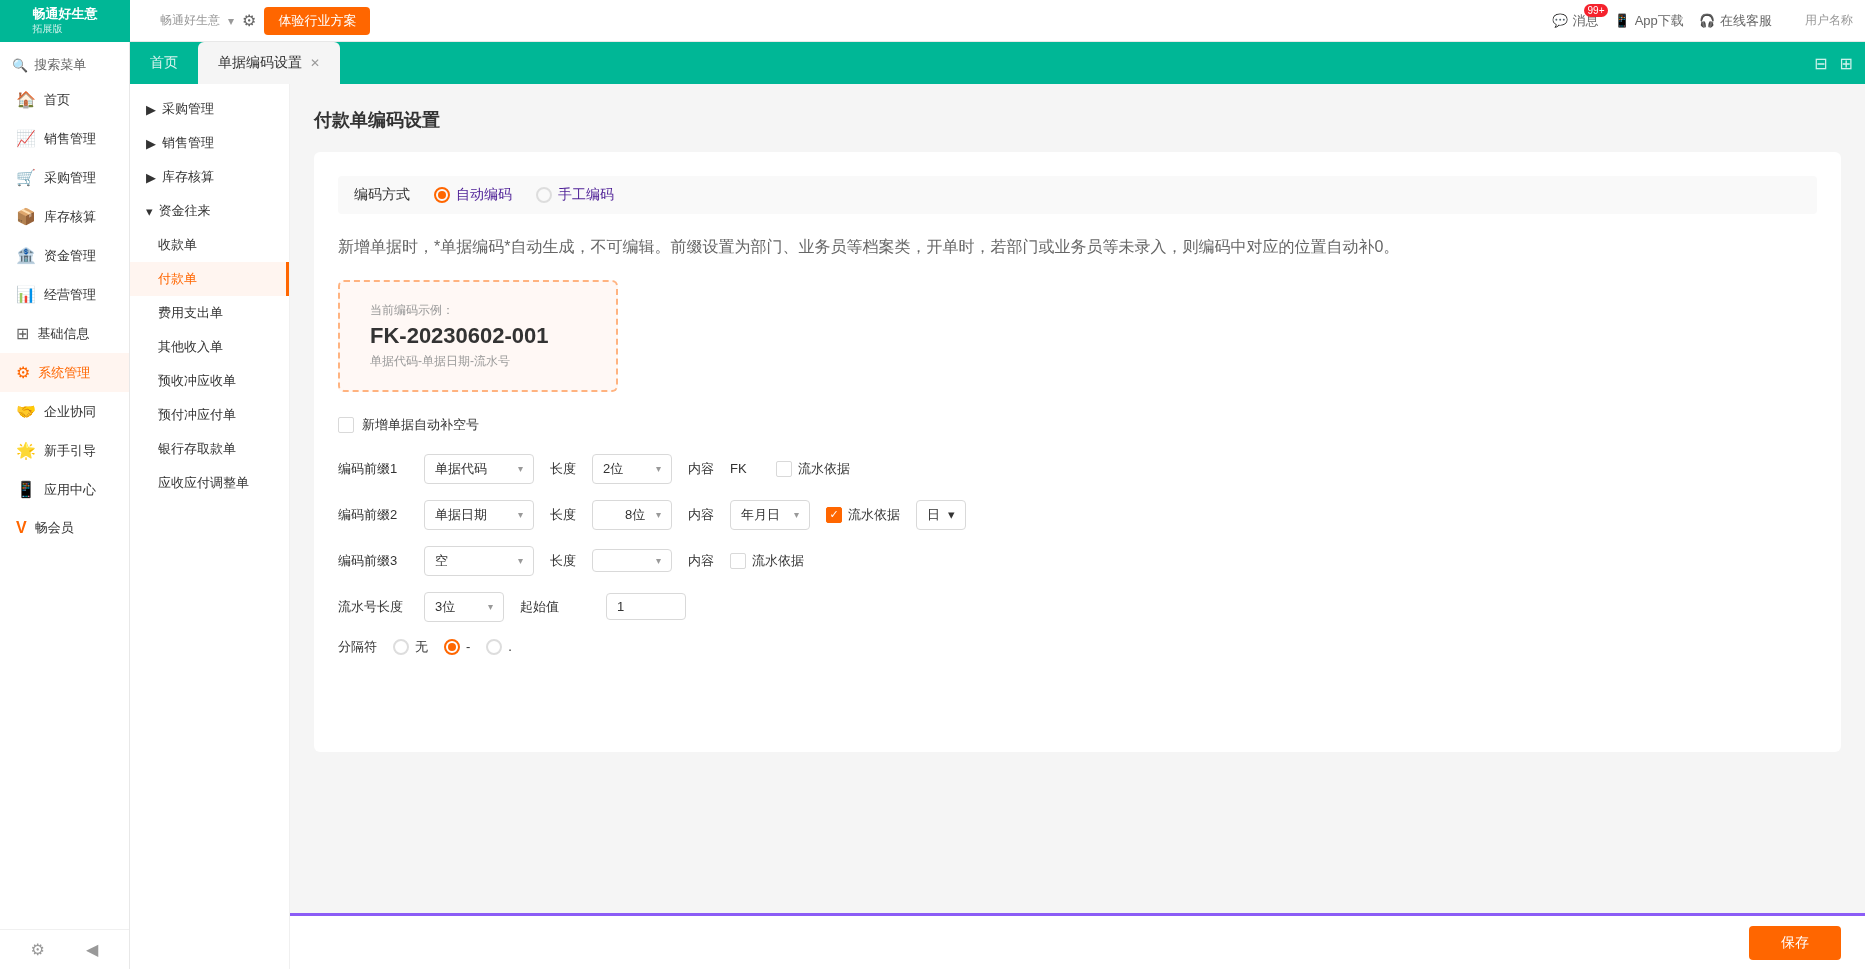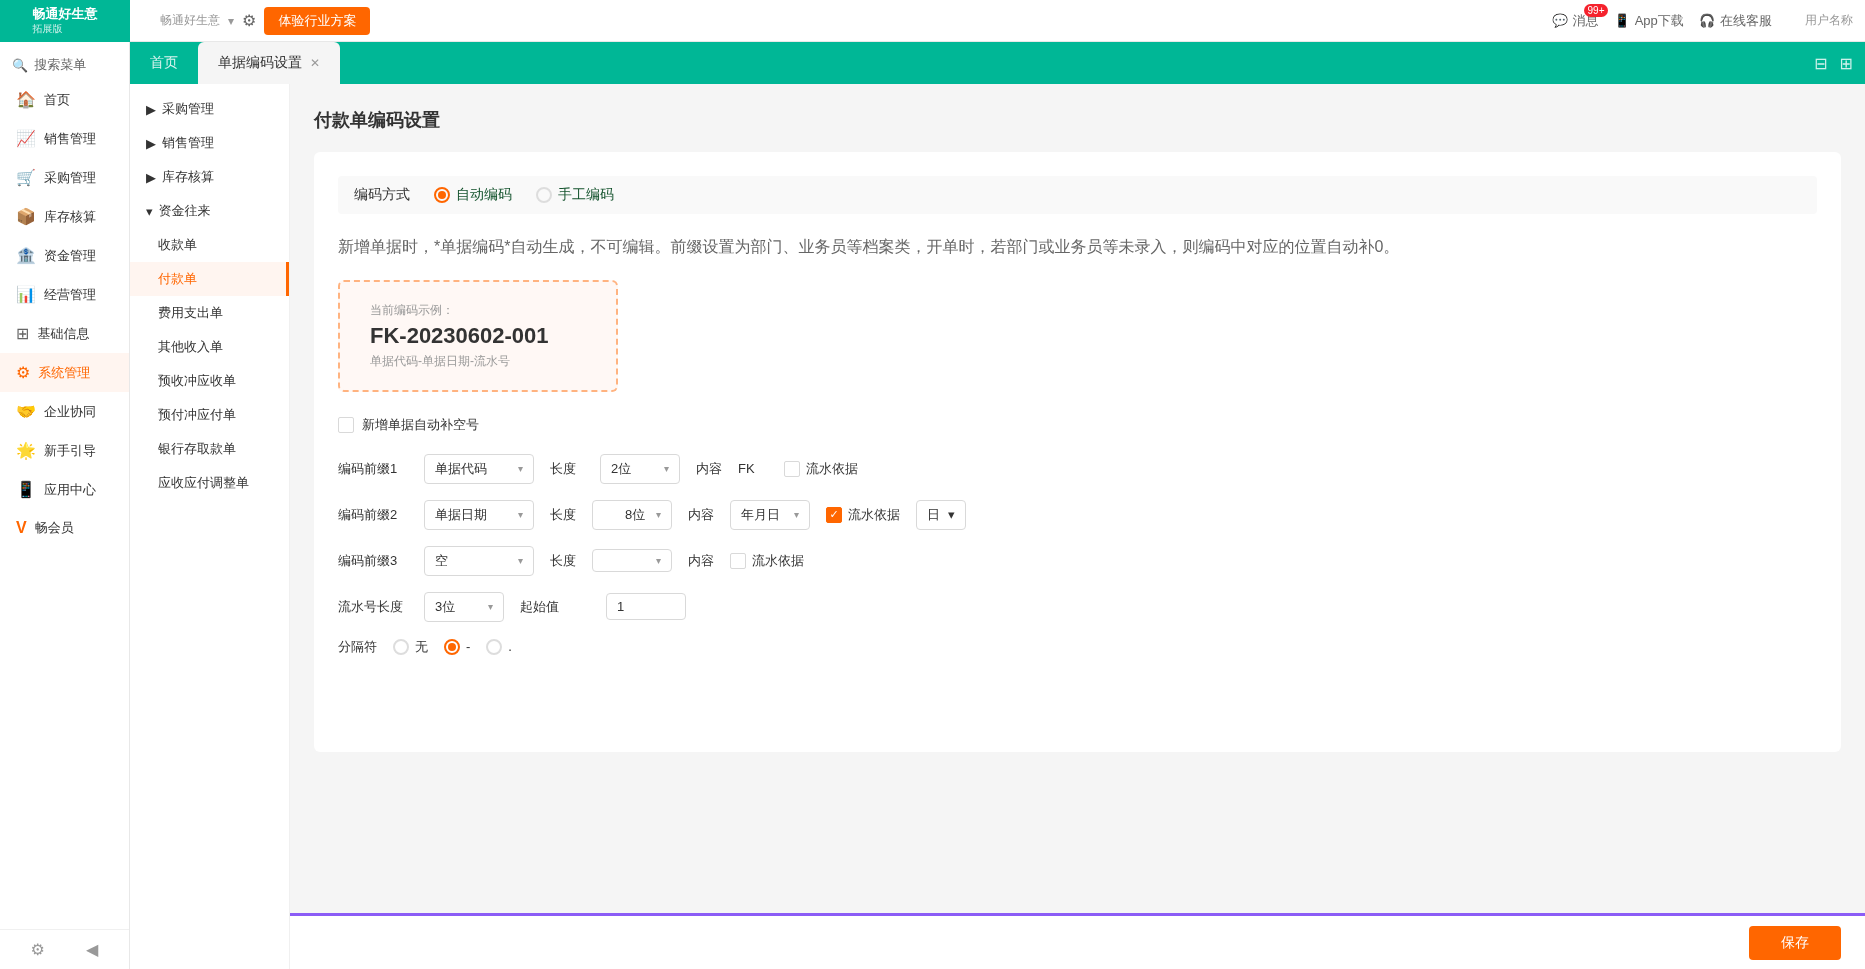--- a/index.html
+++ b/index.html
@@ -196,21 +196,21 @@
     .encoding-method-row {
       display: flex;
       align-items: center;
       gap: 24px;
       margin-bottom: 20px;
       padding: 10px 16px;
       background: #f9f9f9;
       border-radius: 4px;
     }
     .encoding-label { font-size: 14px; color: #333; }
-    .radio-option { display: flex; align-items: center; gap: 6px; font-size: 14px; color: #14532d; cursor: pointer; }
+    .radio-option { display: flex; align-items: center; gap: 6px; font-size: 14px; color: #4c1d95; cursor: pointer; }
     .radio-dot {
       width: 16px; height: 16px;
       border-radius: 50%;
       border: 2px solid #ddd;
       display: flex; align-items: center; justify-content: center;
     }
     .radio-dot.checked { border-color: #ff6600; }
     .radio-dot.checked::after {
       content: '';
       width: 8px; height: 8px;
@@ -533,21 +533,21 @@
             </div>
 
             
             <div class="form-row">
               <span class="form-label">编码前缀1</span>
               <div class="form-select">
                 <span>单据代码</span>
                 <span class="form-select-arrow">▾</span>
               </div>
               <span class="length-label">长度</span>
-              <div class="form-select" style="min-width:80px;margin-left:8px;">
+              <div class="form-select" style="min-width:80px;">
                 <span>2位</span>
                 <span class="form-select-arrow">▾</span>
               </div>
               <span class="content-label">内容</span>
               <span class="form-content-value">FK</span>
               <div class="inline-checkbox">
                 <div class="checkbox-box"></div>
                 <span>流水依据</span>
               </div>
             </div>

